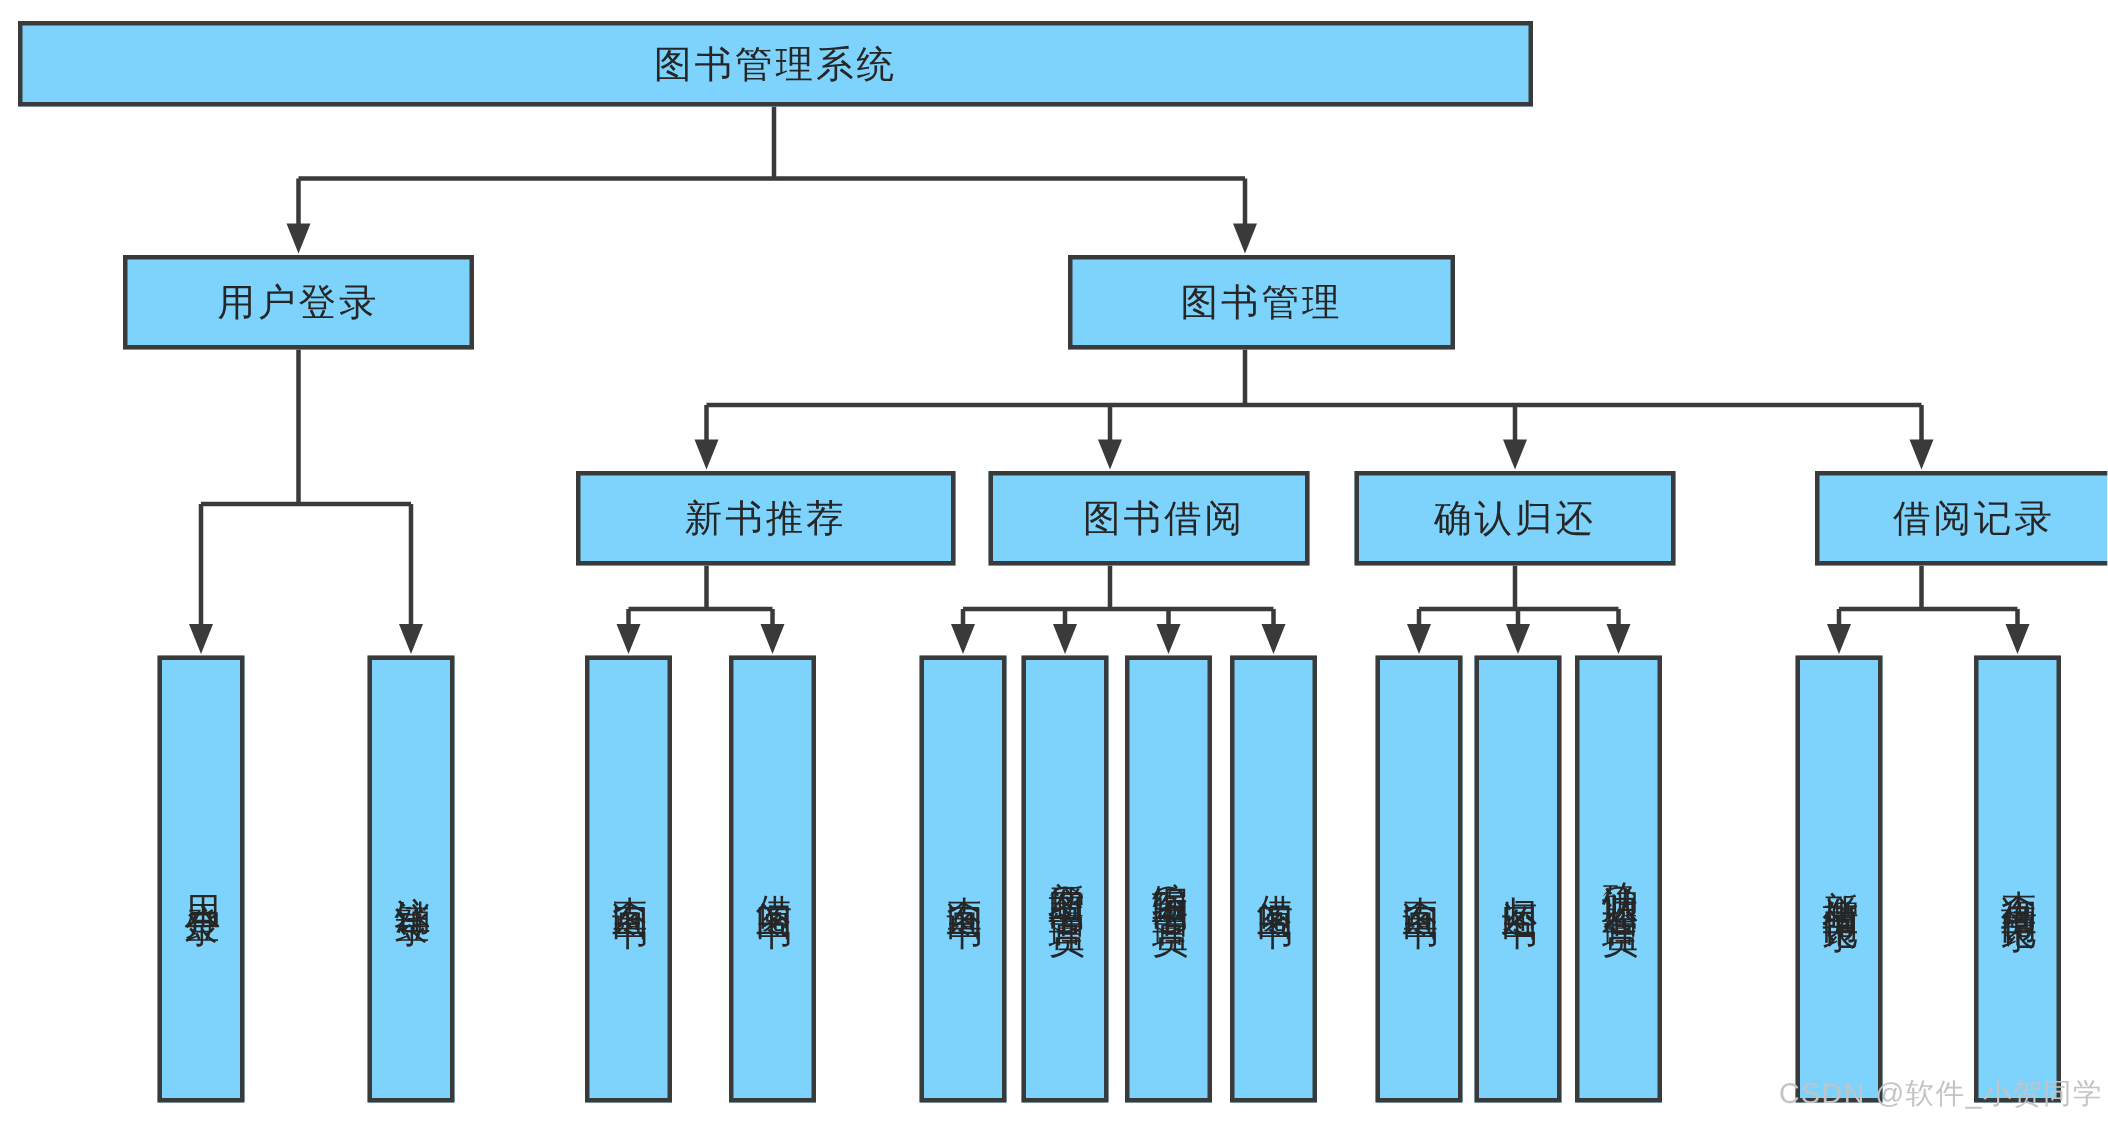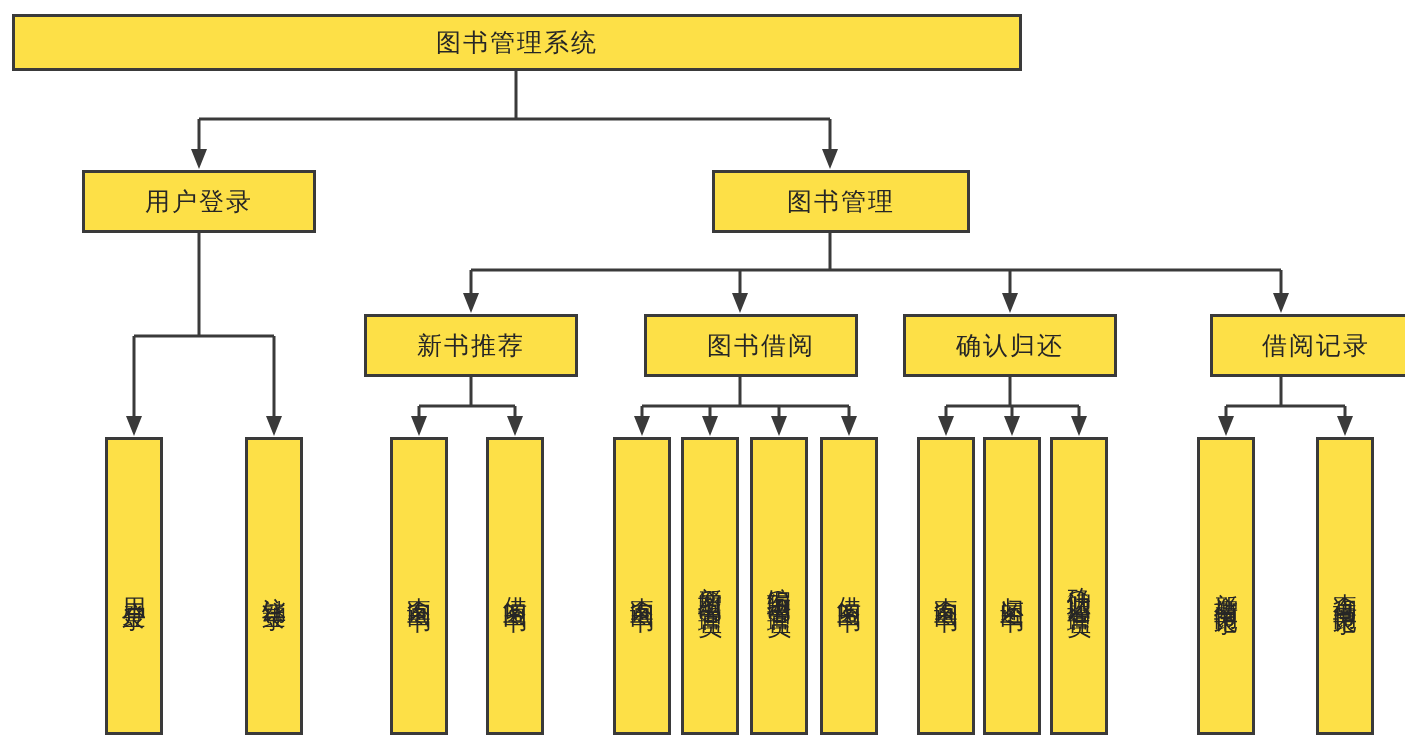--- a/index.html
+++ b/index.html
@@ -6,21 +6,21 @@
   .stage {
     position:relative; width:1405px; height:747px; background:#fff;
     font-family:"Liberation Sans","DejaVu Sans",sans-serif;
     color:var(--text,#262626); overflow:hidden;
   }
   .connectors { position:absolute; left:0; top:0; width:1405px; height:747px; }
   .connectors path.line { fill:none; stroke:var(--line,#3a3a3a); stroke-width:3; }
   .connectors path.tri  { fill:var(--line,#3a3a3a); stroke:none; }
   .node {
     position:absolute; box-sizing:border-box;
-    border:3px solid var(--line,#3a3a3a); background:#fde047;
+    border:3px solid var(--line,#3a3a3a); background:#7dd3fc;
     display:flex; align-items:center; justify-content:center;
     font-size:25px; letter-spacing:2px; white-space:nowrap;
   }
   .leaf {
     writing-mode:vertical-rl; text-orientation:mixed;
     font-size:24px; letter-spacing:4px; white-space:normal;
   }
   .watermark {
     position:absolute; left:1186px; top:716px;
     font-size:19px; letter-spacing:1px; color:var(--wm,#c4c4c4);
@@ -61,22 +61,22 @@
       <path class="line" d="M1281,377 L1281,406 M1226,406 L1345,406 M1226,406 L1226,418 M1345,406 L1345,418"></path>
       <path class="tri" d="M1218,416 L1234,416 L1226,436 Z M1337,416 L1353,416 L1345,436 Z"></path>
     </g>
   </svg>
 
   <div class="node" style="left:12px; top:14px; width:1010px; height:57px;">图书管理系统</div>
 
   <div class="node" style="left:82px; top:170px; width:234px; height:63px;">用户登录</div>
   <div class="node" style="left:712px; top:170px; width:258px; height:63px;">图书管理</div>
 
-  <div class="node" style="left:364px; top:314px; width:214px; height:63px;">新书推荐</div>
-  <div class="node" style="left:644px; top:314px; width:214px; height:63px;padding-left:20px;">图书借阅</div>
+  <div class="node" style="left:384px; top:314px; width:253px; height:63px;">新书推荐</div>
+  <div class="node" style="left:659px; top:314px; width:214px; height:63px;padding-left:20px;">图书借阅</div>
   <div class="node" style="left:903px; top:314px; width:214px; height:63px;">确认归还</div>
   <div class="node" style="left:1210px; top:314px; width:212px; height:63px;">借阅记录</div>
 
   <div class="node leaf" style="left:105px; top:437px; width:58px; height:298px;">用户登录</div>
   <div class="node leaf" style="left:245px; top:437px; width:58px; height:298px;">注销登录</div>
 
   <div class="node leaf" style="left:390px; top:437px; width:58px; height:298px;">查询图书</div>
   <div class="node leaf" style="left:486px; top:437px; width:58px; height:298px;">借阅图书</div>
 
   <div class="node leaf" style="left:613px; top:437px; width:58px; height:298px;">查询图书</div>
@@ -84,13 +84,14 @@
   <div class="node leaf" style="left:750px; top:437px; width:58px; height:298px;">编辑图书（管理员）</div>
   <div class="node leaf" style="left:820px; top:437px; width:58px; height:298px;">借阅图书</div>
 
   <div class="node leaf" style="left:917px; top:437px; width:58px; height:298px;">查询图书</div>
   <div class="node leaf" style="left:983px; top:437px; width:58px; height:298px;">归还图书</div>
   <div class="node leaf" style="left:1050px; top:437px; width:58px; height:298px;">确认归还（管理员）</div>
 
   <div class="node leaf" style="left:1197px; top:437px; width:58px; height:298px;">新增借阅记录</div>
   <div class="node leaf" style="left:1316px; top:437px; width:58px; height:298px;">查询借阅记录</div>
 
+  <div class="watermark">CSDN @软件_小贺同学</div>
 </div>
 
 </body></html>

